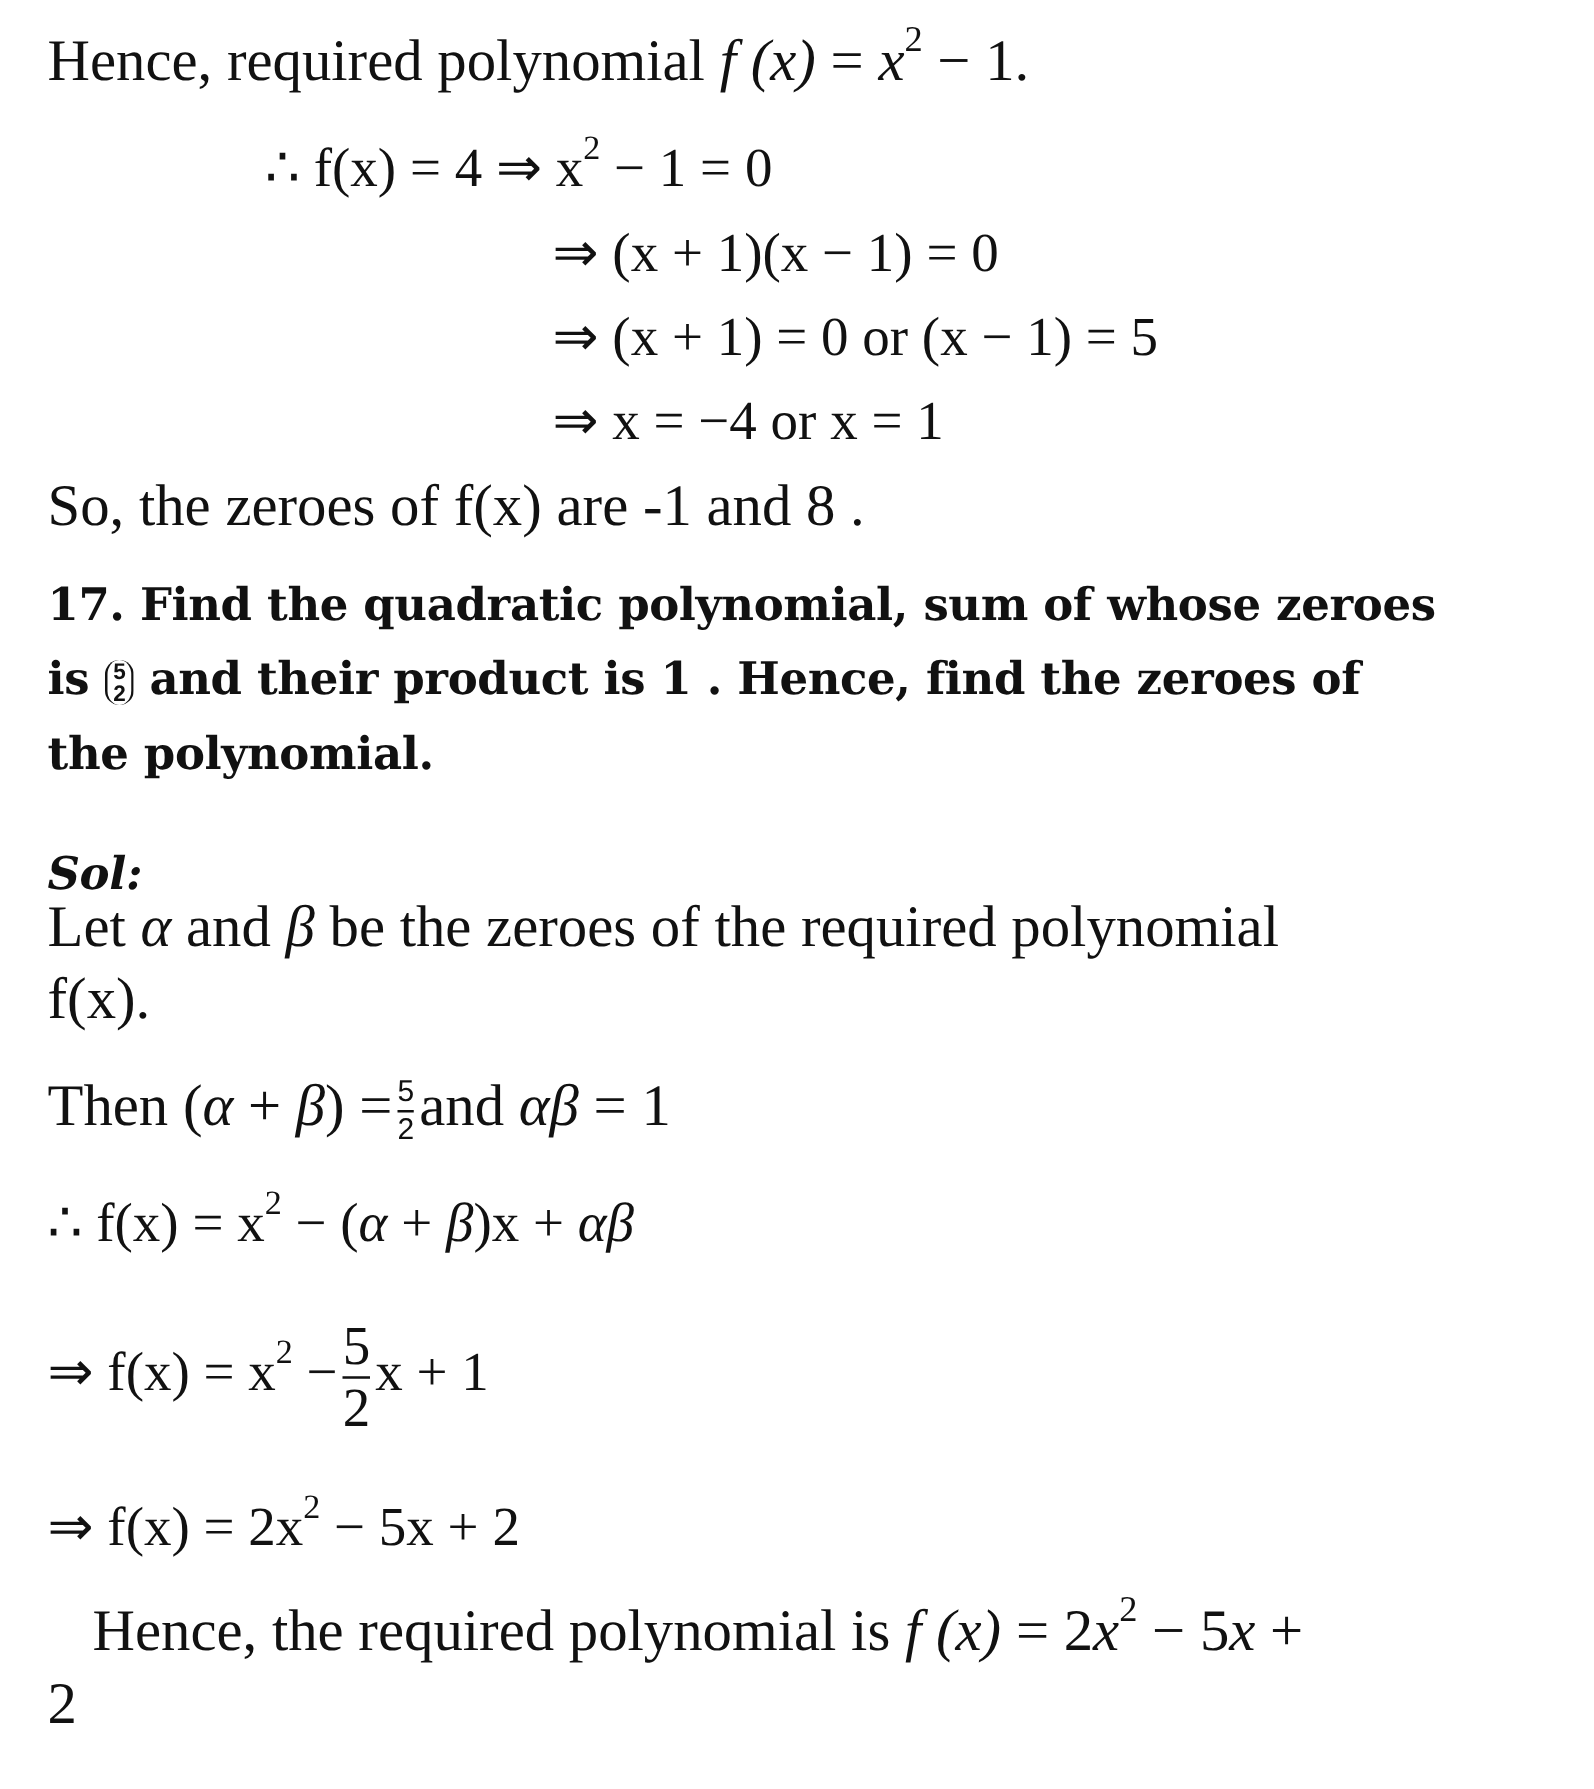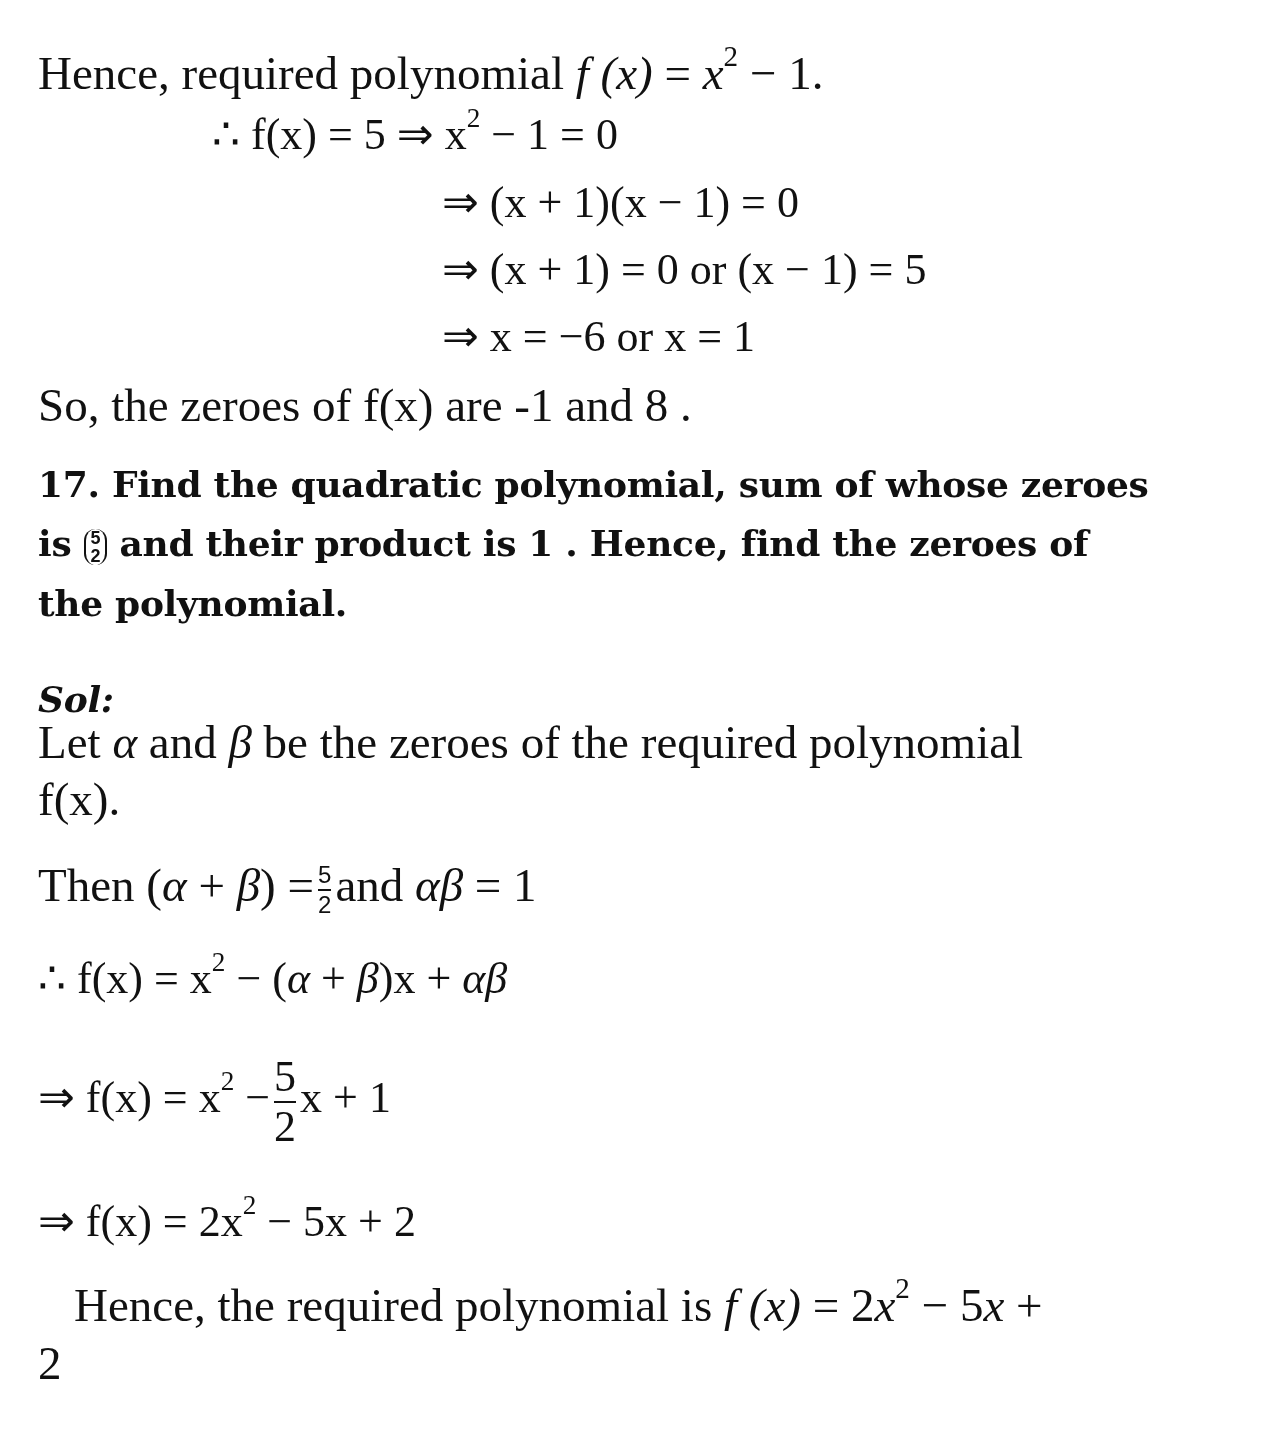--- a/index.html
+++ b/index.html
@@ -17,30 +17,30 @@
     .frac { display: inline-block; vertical-align: middle; text-align: center; margin: 0 4px; }
     .frac .num, .frac .den { display: block; line-height: 1.0; }
     .frac .bar { display: block; border-top: 2px solid #111; margin: 2px 0; }
     .frac.small { font-family: "Liberation Sans", sans-serif; font-size: 24px; }
     .frac.big { font-family: "Liberation Serif", serif; font-size: 44px; }
     .paren-frac { display: inline-block; vertical-align: middle; font-size: 18px; font-family: "Liberation Sans", sans-serif; font-weight: bold; line-height: 1; text-align: center; border-left: 2px solid #111; border-right: 2px solid #111; border-radius: 12px; padding: 0 5px; }
   </style>
 </head>
 <body>
 
-<div class="line t" style="top:22px;margin-top:24px;">
+<div class="line t" style="top:22px;">
   <span>Hence, required polynomial </span><span class="it">f (x)</span><span> = </span><span class="it">x</span><sup>2</sup><span> − 1.</span>
 </div>
 
 <div class="line m" style="top:108px; left:212px;">
-  <span>∴ f(x) = 5 ⇒ x</span><sup>2</sup><span> − 1 = 0</span>
+  <span>∴ f(x) = 4 ⇒ x</span><sup>2</sup><span> − 1 = 0</span>
 </div>
 <div class="line m" style="top:176px; left:442px;">⇒ (x + 1)(x − 1) = 0</div>
 <div class="line m" style="top:243px; left:442px;">⇒ (x + 1) = 0 or (x − 1) = 5</div>
-<div class="line m" style="top:310px; left:442px;">⇒ x = −6 or x = 1</div>
+<div class="line m" style="top:310px; left:442px;">⇒ x = −4 or x = 1</div>
 
 <div class="line t" style="top:378px;">So, the zeroes of f(x) are -1 and 8 .</div>
 
 <div class="line b" style="top:463px;">17. Find the quadratic polynomial, sum of whose zeroes</div>
 <div class="line b" style="top:522px;">
   <span>is</span>
   <span class="paren-frac"><span style="display:block">5</span><span style="display:block">2</span></span>
   <span>and their product is 1 . Hence, find the zeroes of</span>
 </div>
 <div class="line b" style="top:582px;">the polynomial.</div>

